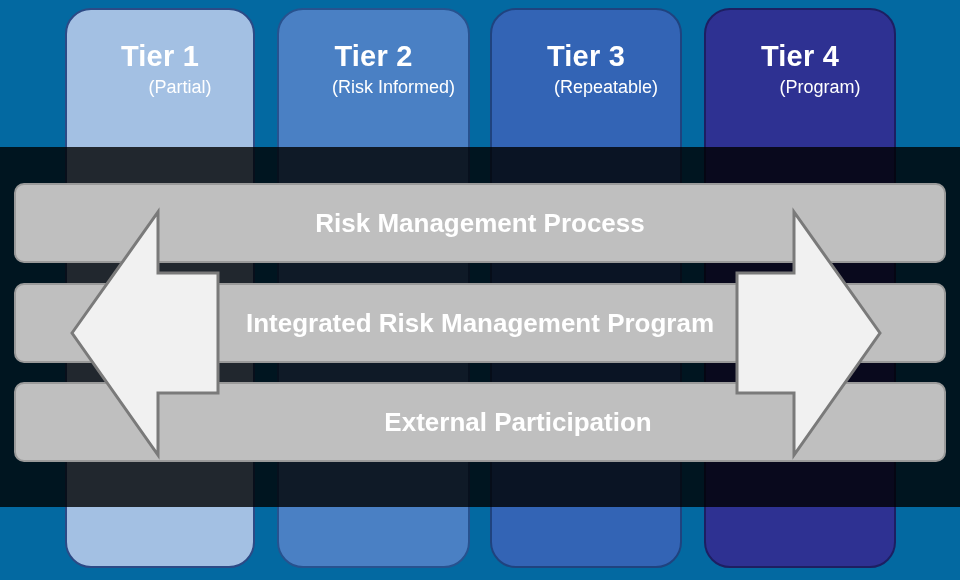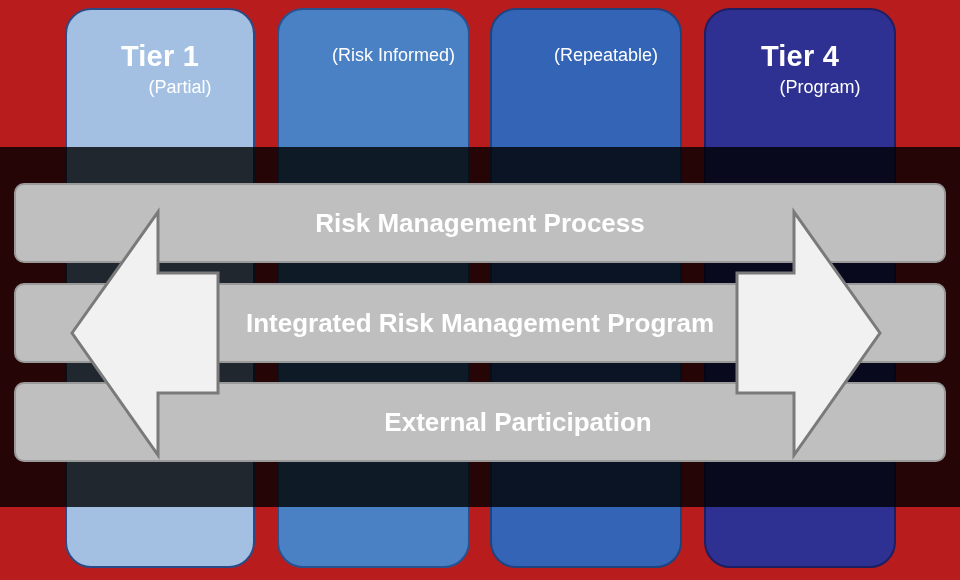--- a/index.html
+++ b/index.html
@@ -113,36 +113,38 @@
     justify-content: center;
     color: #ffffff;
     font-size: 26px;
     font-weight: bold;
     user-select: none;
   }
 </style>
 </head>
 <body>
 
-<div id="diagram" style="background: #b91c1c;">
+<div id="diagram" style="background: #0369a1;">
 
   <div id="tier-columns">
     <div class="tier-col" id="tier-col-0" style="left: 65px; width: 190px; background: rgb(163, 192, 227); border-color: rgb(44, 74, 134);">
       <div class="tier-label-wrap">
         <span class="tier-title">Tier 1</span>
         <span class="tier-sub">(Partial)</span>
       </div>
     </div>
     <div class="tier-col" id="tier-col-1" style="left: 277px; width: 193px; background: rgb(74, 128, 196); border-color: rgb(39, 82, 143);">
       <div class="tier-label-wrap">
+        <span class="tier-title">Tier 2</span>
         <span class="tier-sub">(Risk Informed)</span>
       </div>
     </div>
     <div class="tier-col" id="tier-col-2" style="left: 490px; width: 192px; background: rgb(51, 100, 181); border-color: rgb(31, 67, 127);">
       <div class="tier-label-wrap">
+        <span class="tier-title">Tier 3</span>
         <span class="tier-sub">(Repeatable)</span>
       </div>
     </div>
     <div class="tier-col" id="tier-col-3" style="left: 704px; width: 192px; background: rgb(46, 49, 146); border-color: rgb(29, 31, 98);">
       <div class="tier-label-wrap">
         <span class="tier-title">Tier 4</span>
         <span class="tier-sub">(Program)</span>
       </div>
     </div>
   </div>

